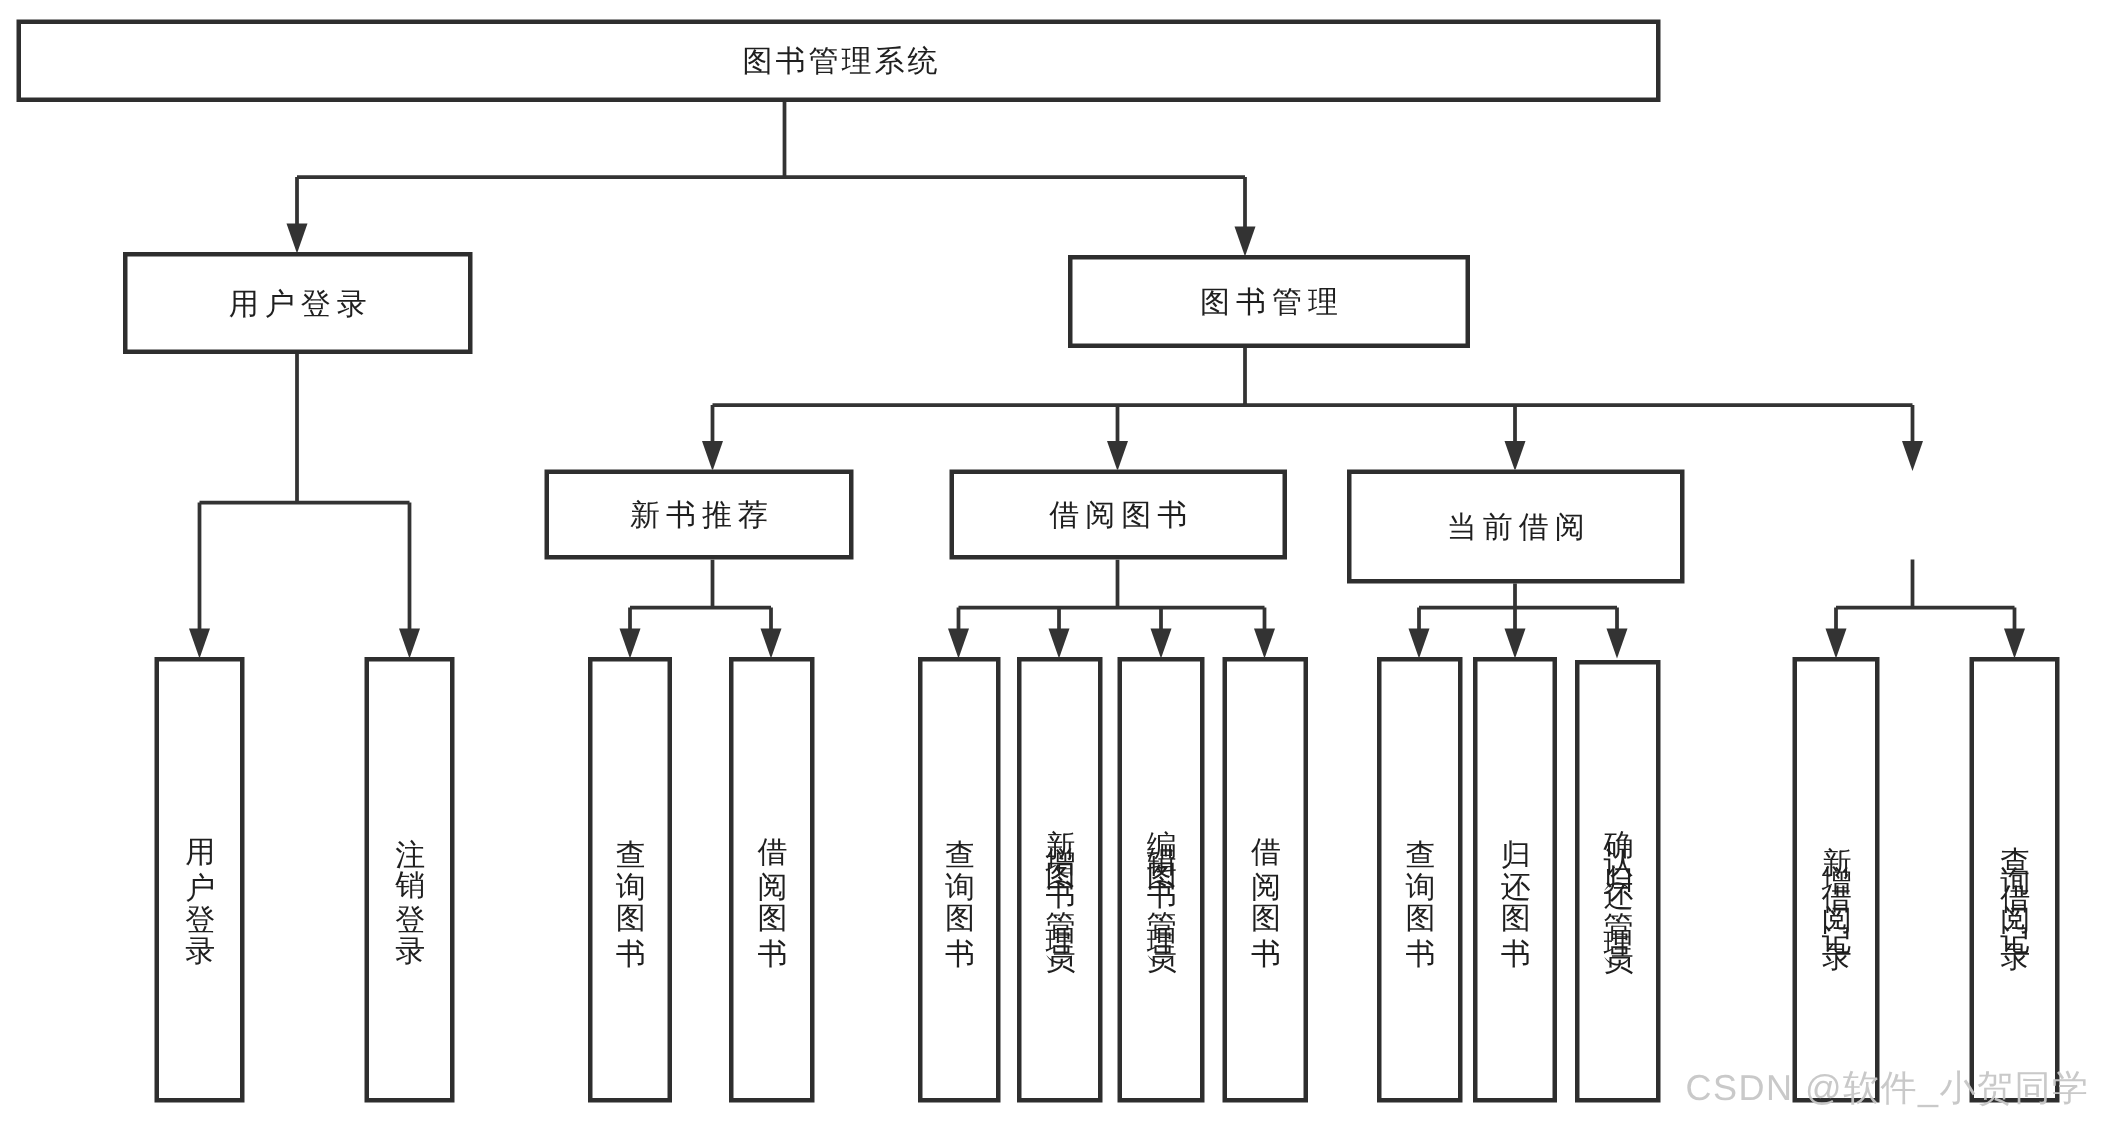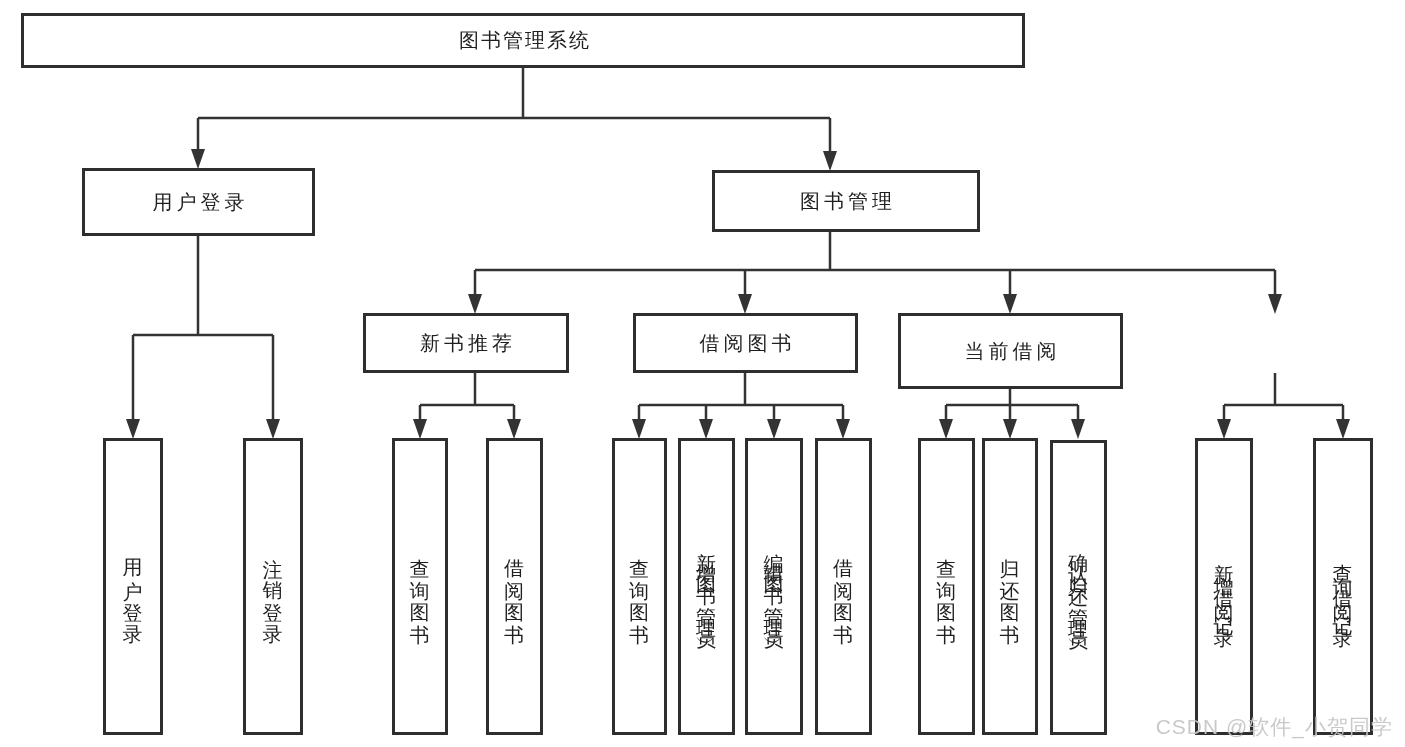--- a/index.html
+++ b/index.html
@@ -15,21 +15,21 @@
     display:flex;align-items:center;justify-content:center;color:#1f1f1f;
   }
   .node.h span{font-size:20px;letter-spacing:4px;white-space:nowrap;text-indent:4px;}
   .node.root span{font-size:20px;letter-spacing:2px;}
   .node.v span{
     writing-mode:vertical-rl;text-orientation:mixed;
     font-size:20px;line-height:1;white-space:nowrap;
   }
   .watermark{
     position:absolute;right:12px;bottom:6px;z-index:5;
-    font-size:21px;color:rgba(198,198,198,0.95);letter-spacing:1px;white-space:nowrap;
+    font-size:24px;color:rgba(198,198,198,0.95);letter-spacing:1px;white-space:nowrap;
   }
 </style>
 </head>
 <body>
 
 <div class="canvas">
 
   <svg class="connector-layer" width="1405" height="747" viewBox="0 0 1405 747">
 
     <path d="M523,68 V118 M198,118 H830 M198,118 V150 M830,118 V152"></path>
@@ -59,21 +59,21 @@
     <path d="M1010,373 V405 M946,405 H1078 M946,405 V420 M1010,405 V420 M1078,405 V420"></path>
     <polygon points="939,419 953,419 946,439"></polygon>
     <polygon points="1003,419 1017,419 1010,439"></polygon>
     <polygon points="1071,419 1085,419 1078,439"></polygon>
 
     <path d="M1275,373 V405 M1224,405 H1343 M1224,405 V420 M1343,405 V420"></path>
     <polygon points="1217,419 1231,419 1224,439"></polygon>
     <polygon points="1336,419 1350,419 1343,439"></polygon>
   </svg>
 
-  <div class="node h root" style="left:21px;top:13px;width:1004px;height:55px">
+  <div class="node h root" style="left:11px;top:13px;width:1096px;height:55px">
     <span>图书管理系统</span>
   </div>
 
   <div class="node h" style="left:82px;top:168px;width:233px;height:68px">
     <span>用户登录</span>
   </div>
   <div class="node h" style="left:712px;top:170px;width:268px;height:62px">
     <span>图书管理</span>
   </div>
 

